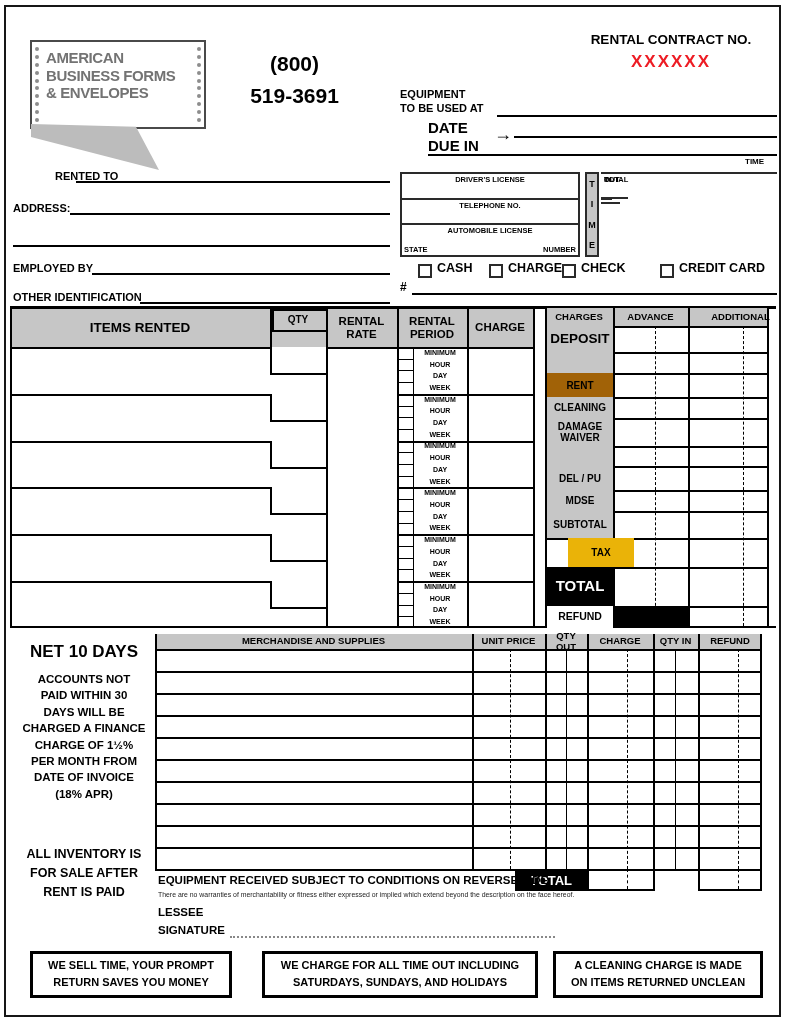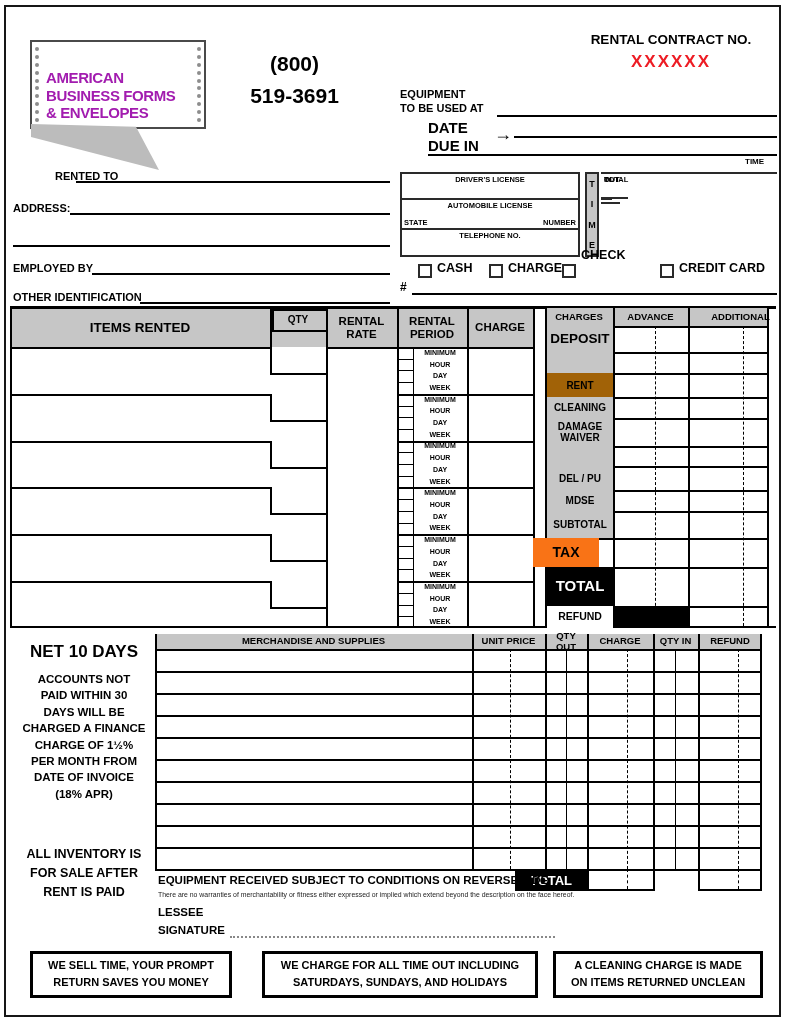--- a/index.html
+++ b/index.html
@@ -77,21 +77,21 @@
         <div class="dot" style=""></div>
         <div class="dot" style=""></div>
         <div class="dot" style=""></div>
         <div class="dot" style=""></div>
         <div class="dot" style=""></div>
         <div class="dot" style=""></div>
         <div class="dot" style=""></div>
         <div class="dot" style=""></div>
         <div class="dot" style=""></div>
       </div>
-    <div id="logo-text" style="color: #a21caf; margin-top: 20px;">
+    <div id="logo-text" style="color: #737373;">
       <div>AMERICAN</div>
       <div>BUSINESS FORMS</div>
       <div>&amp; ENVELOPES</div>
     </div>
   </div>
   <div id="logo-fold"></div>
 
   <div id="phone">
     <div>(800)</div>
     <div style="margin-top:9px;">519-3691</div>
@@ -119,27 +119,27 @@
   <div class="line" style="left:13px;top:245px;width:377px;"></div>
   <div class="lbl" style="left:13px;top:262px;font-size:11px;">EMPLOYED BY</div>
   <div class="line" style="left:92px;top:273px;width:298px;"></div>
   <div class="lbl" style="left:13px;top:291px;font-size:11px;">OTHER IDENTIFICATION</div>
   <div class="line" style="left:140px;top:302px;width:250px;"></div>
 
   <div id="license-box">
     <div class="sec" style="height:26px;">
       <div class="cap">DRIVER'S LICENSE</div>
     </div>
+    <div class="sec" style="height:25px;">
+      <div class="cap">TELEPHONE NO.</div>
+    </div>
     <div class="sec" style="height:30px;">
       <div class="cap">AUTOMOBILE LICENSE</div>
       <div style="position:absolute;left:2px;bottom:1px;font-weight:bold;font-size:7.5px;">STATE</div>
       <div style="position:absolute;right:2px;bottom:1px;font-weight:bold;font-size:7.5px;">NUMBER</div>
-    </div>
-    <div class="sec" style="height:25px;">
-      <div class="cap">TELEPHONE NO.</div>
     </div>
   </div>
 
   <div id="time-strip">
       <div style="position:absolute;position:relative;">T</div>
       <div style="position:absolute;position:relative;">I</div>
       <div style="position:absolute;position:relative;">M</div>
       <div style="position:absolute;position:relative;">E</div>
     </div>
   <div id="time-rows">
@@ -147,21 +147,21 @@
       <div style="position:absolute;height:30px;" class="row">OUT</div>
       <div style="position:absolute;height:25px;" class="row">TOTAL</div>
     </div>
 
   <div id="payment-row">
       <div style="position:absolute;left:418px;top:264px;width:10px;height:10px;border:2px solid #2a2a2a;" class="abs"></div>
       <div style="position:absolute;left:437px;top:261px;font-weight:bold;font-size:12.5px;white-space:nowrap;">CASH</div>
       <div style="position:absolute;left:489px;top:264px;width:10px;height:10px;border:2px solid #2a2a2a;" class="abs"></div>
       <div style="position:absolute;left:508px;top:261px;font-weight:bold;font-size:12.5px;white-space:nowrap;">CHARGE</div>
       <div style="position:absolute;left:562px;top:264px;width:10px;height:10px;border:2px solid #2a2a2a;" class="abs"></div>
-      <div style="position:absolute;left:581px;top:248px;font-weight:bold;font-size:12.5px;white-space:nowrap;">CHECK</div>
+      <div style="position:absolute;left:581px;top:261px;font-weight:bold;font-size:12.5px;white-space:nowrap;">CHECK</div>
       <div style="position:absolute;left:660px;top:264px;width:10px;height:10px;border:2px solid #2a2a2a;" class="abs"></div>
       <div style="position:absolute;left:679px;top:261px;font-weight:bold;font-size:12.5px;white-space:nowrap;">CREDIT CARD</div>
     </div>
 
   <div class="lbl" style="left:400px;top:280px;font-size:12px;">#</div>
   <div class="line" style="left:412px;top:293px;width:365px;"></div>
 
   <div class="abs" id="rental-table" style="left:10px;top:306px;width:766px;height:322px;">
       <div style="position:absolute;left:0px;top:0px;width:766px;height:0;border-top:3px solid #000;"></div>
       <div style="position:absolute;left:0;top:3px;width:523px;height:38px;background:#c6c6c6;"></div>
@@ -308,21 +308,21 @@
       <div style="position:absolute;left:680px;top:160px;width:77px;height:24px;"></div>
       <div style="position:absolute;left:535px;top:184px;width:222px;height:0;border-top:2px solid #000;"></div>
       <div class="c" style="position:absolute;left:537px;top:184px;width:66px;height:21px;background:#c6c6c6;color:#000;font-size:10px;white-space:pre-line;line-height:1.1;">MDSE</div>
       <div style="position:absolute;left:605px;top:184px;width:73px;height:21px;"></div>
       <div style="position:absolute;left:680px;top:184px;width:77px;height:21px;"></div>
       <div style="position:absolute;left:535px;top:205px;width:222px;height:0;border-top:2px solid #000;"></div>
       <div class="c" style="position:absolute;left:537px;top:205px;width:66px;height:27px;background:#c6c6c6;color:#000;font-size:10px;white-space:pre-line;line-height:1.1;">SUBTOTAL</div>
       <div style="position:absolute;left:605px;top:205px;width:73px;height:27px;"></div>
       <div style="position:absolute;left:680px;top:205px;width:77px;height:27px;"></div>
       <div style="position:absolute;left:535px;top:232px;width:222px;height:0;border-top:2px solid #000;"></div>
-      <div class="c" style="position:absolute;left:523px;top:232px;width:66px;height:29px;background:#f97316;color:#000;font-size:14px;white-space:pre-line;line-height:1.1;">TAX</div>
+      <div class="c" style="position:absolute;left:558px;top:232px;width:66px;height:29px;background:#eab308;color:#000;font-size:10px;white-space:pre-line;line-height:1.1;">TAX</div>
       <div style="position:absolute;left:605px;top:232px;width:73px;height:29px;"></div>
       <div style="position:absolute;left:680px;top:232px;width:77px;height:29px;"></div>
       <div style="position:absolute;left:535px;top:261px;width:222px;height:0;border-top:2px solid #000;"></div>
       <div class="c" style="position:absolute;left:537px;top:261px;width:66px;height:39px;background:#000;color:#fff;font-size:15px;white-space:pre-line;line-height:1.1;">TOTAL</div>
       <div style="position:absolute;left:605px;top:261px;width:73px;height:39px;"></div>
       <div style="position:absolute;left:680px;top:261px;width:77px;height:39px;"></div>
       <div style="position:absolute;left:535px;top:300px;width:222px;height:0;border-top:2px solid #000;"></div>
       <div class="c" style="position:absolute;left:537px;top:300px;width:66px;height:22px;background:#fff;color:#000;font-size:10.5px;white-space:pre-line;line-height:1.1;">REFUND</div>
       <div style="position:absolute;left:605px;top:300px;width:73px;height:22px;background:#000;"></div>
       <div style="position:absolute;left:680px;top:300px;width:77px;height:22px;"></div>

